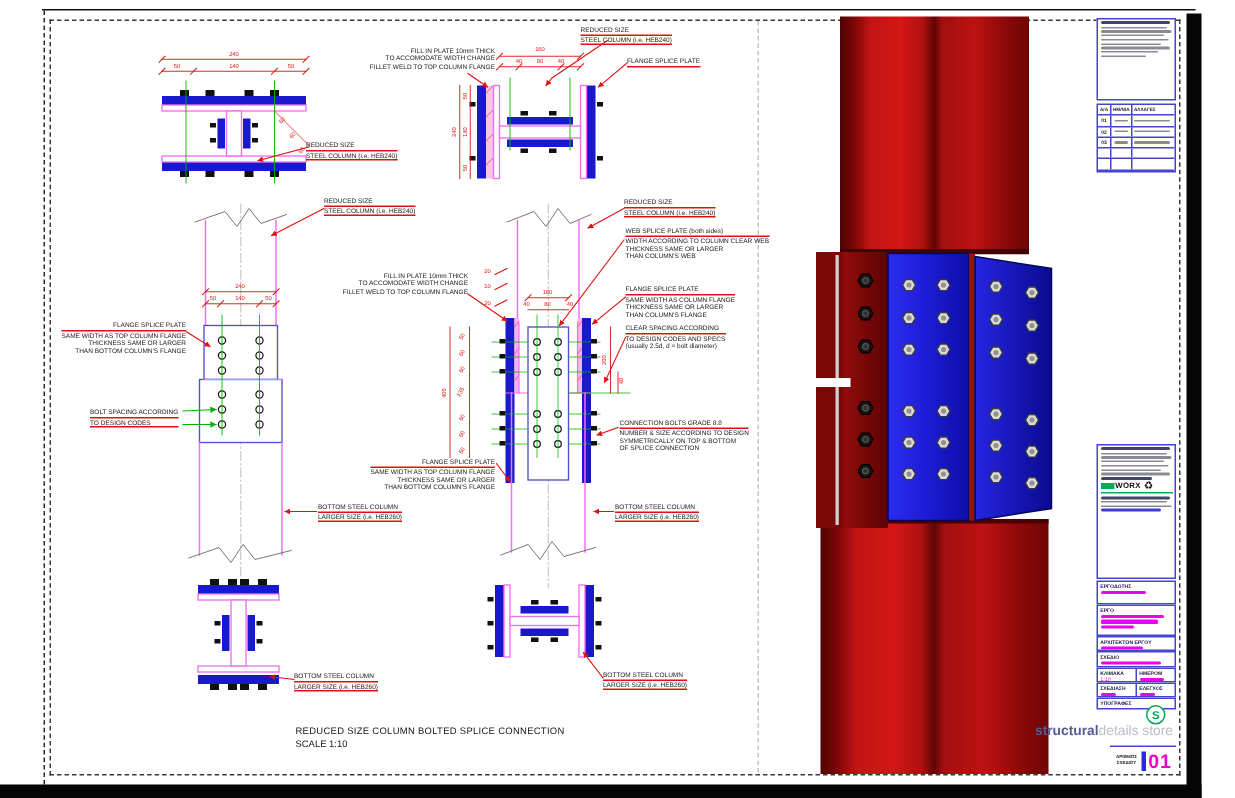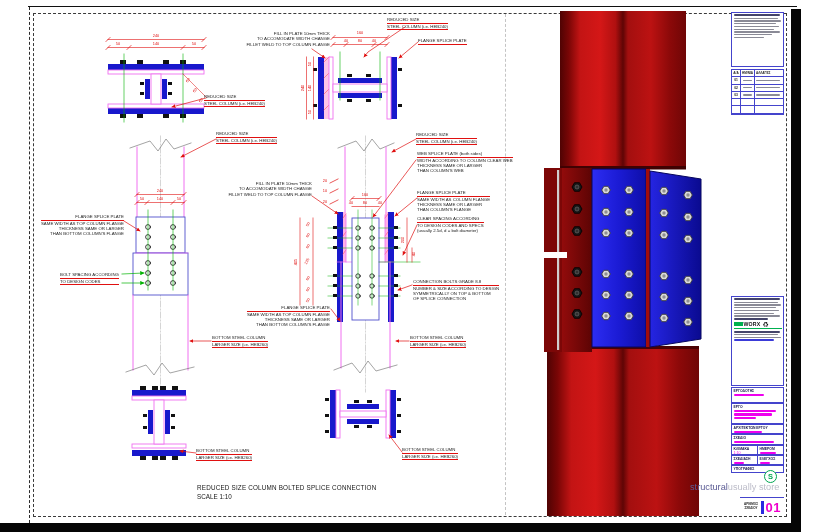--- a/index.html
+++ b/index.html
@@ -50,21 +50,21 @@
 
   
   #worx-row{display:flex;align-items:center;gap:1px;padding:1px 1.5px 0 1.5px;}
   #worx-green{width:9px;height:4.5px;background:#00b050;}
   #worx-word{font-size:5.2px;font-weight:bold;color:#111;letter-spacing:.2px;}
   #worx-recycle{font-size:7px;color:#111;line-height:7px;margin-left:1px;}
   #worx-sub{height:1.2px;background:#00b050;margin:0.6px 1.5px 0 1.5px;}
 
   
   #brand{left:690px;top:482px;font-size:9.2px;white-space:nowrap;}
-  #brand .b1{font-weight:normal;color:#5b5b94;text-align:center;}
+  #brand .b1{font-weight:bold;color:#5b5b94;text-align:center;}
   #brand .b2{color:#bdbdc9;}
   #s-logo{left:764px;top:470px;width:11px;height:11px;border:1.6px solid #00a651;border-radius:50%;
           color:#00a651;font-size:7.5px;font-weight:bold;text-align:center;line-height:11px;background:#fff;}
 
   
   #sheet-box{left:740px;top:497px;width:44px;height:18px;border-top:1px solid #4444cc;display:flex;align-items:center;background:#fff;}
   #sheet-box .slabel{font-size:3px;font-weight:bold;color:#222;line-height:3.6px;margin-left:4px;text-align:center;}
   #sheet-box .sep{width:2.6px;height:13px;background:#2a2ae0;margin:0 2px 0 3px;}
   #sheet-box .snum{font-size:13px;font-weight:bold;color:#ee00cc;letter-spacing:.5px;}
 </style>
@@ -693,21 +693,21 @@
       <div class="mval" style="width:10px;"></div>
     </div>
   </div>
 
   <div class="tb-box" style="top:465px;height:8px;">
     <div class="tb-label">ΥΠΟΓΡΑΦΕΣ</div>
   </div>
 
   <div class="abs" id="s-logo">S</div>
 
-  <div class="abs" id="brand"><span class="b1">structural</span><span class="b2">usually store</span></div>
+  <div class="abs" id="brand"><span class="b1">structural</span><span class="b2">details store</span></div>
 
   <div class="abs" id="sheet-box">
     <div class="slabel">
       <div>ΑΡΙΘΜΟΣ</div>
       <div>ΣΧΕΔΙΟΥ</div>
     </div>
     <div class="sep"></div>
     <div class="snum">01</div>
   </div>
 

